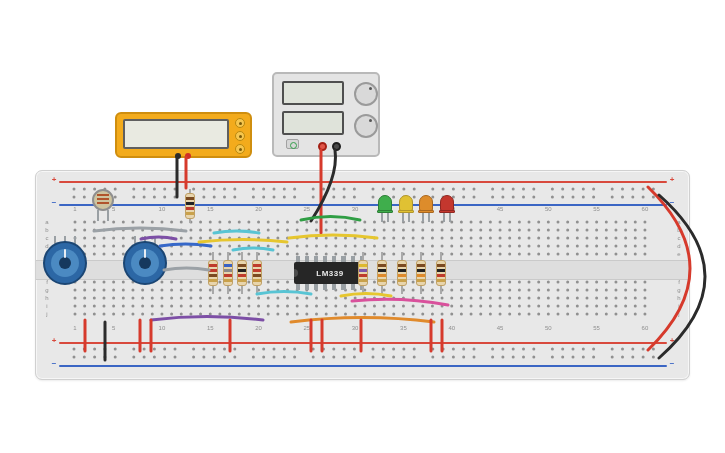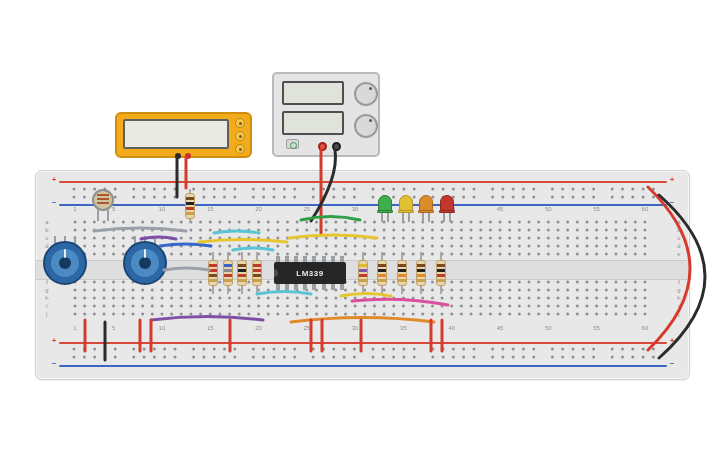--- a/index.html
+++ b/index.html
@@ -39,21 +39,21 @@
   .psu-knob{position:absolute;left:80px;width:24px;height:24px;border-radius:50%;background:#d9d9d9;
     border:2px solid #9a9a9a;box-sizing:border-box;}
   .psu-knob::after{content:'';position:absolute;left:13px;top:3px;width:3px;height:3px;border-radius:50%;background:#555;}
   .psu-btn{position:absolute;left:12px;bottom:6px;width:13px;height:10px;background:#d6d6d6;border:1px solid #a2a2a2;border-radius:2px;box-sizing:border-box;}
   .psu-btn::after{content:'';position:absolute;left:3px;top:1.5px;width:5px;height:5px;border-radius:50%;border:1.5px solid #33a04a;}
   .psu-term{position:absolute;bottom:4px;width:9px;height:9px;border-radius:50%;box-sizing:border-box;border:2px solid;}
   .term-red{left:44px;background:#e05548;border-color:#a32015;}
   .term-black{left:58px;background:#4a4a4a;border-color:#1d1d1d;}
 
   
-  .ic{position:absolute;left:274px;top:256px;width:72px;}
+  .ic{position:absolute;left:294px;top:256px;width:72px;}
   .ic-pins{height:6px;margin:0 2px;background:repeating-linear-gradient(90deg,#9aa0a4 0 4px,transparent 4px 9.1px);}
   .ic-body{height:22px;background:#262626;border-radius:2px;position:relative;overflow:hidden;display:flex;align-items:center;justify-content:center;}
   .ic-notch{position:absolute;left:-4px;top:7px;width:8px;height:8px;border-radius:50%;background:#4d4d4d;}
   .ic-label{color:#e8e8e8;font-size:8px;font-weight:bold;letter-spacing:.5px;}
 
   
   .led{position:absolute;top:195px;width:14px;height:27px;}
   .led-dome{position:absolute;left:0;top:0;width:14px;height:16px;border-radius:7px 7px 2px 2px;border:1px solid;box-sizing:border-box;}
   .led-flange{position:absolute;left:-1px;top:15px;width:16px;height:3px;border-radius:1px;border:1px solid;box-sizing:border-box;}
   .led-leg{position:absolute;top:18px;width:2px;height:9px;background:#9aa0a4;}

